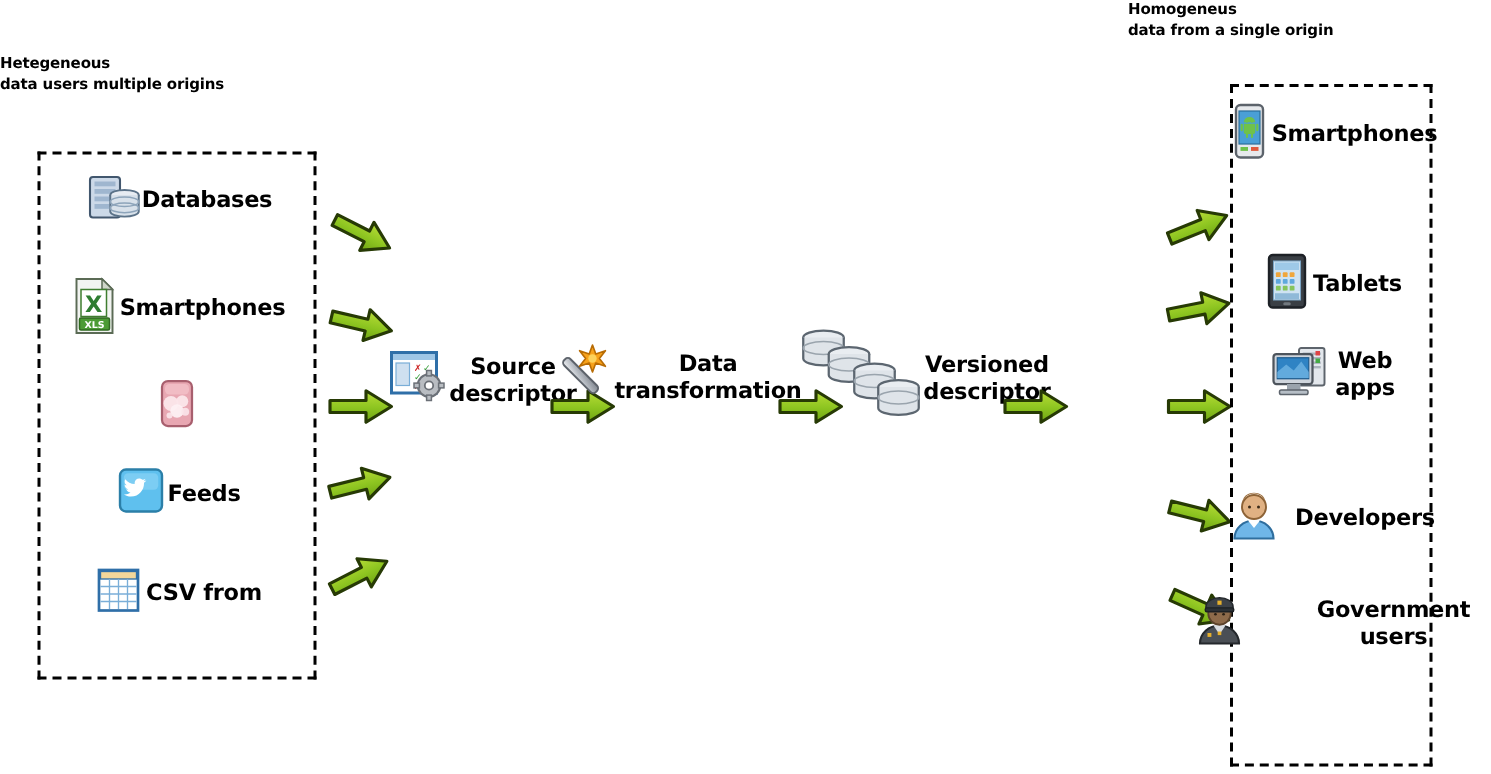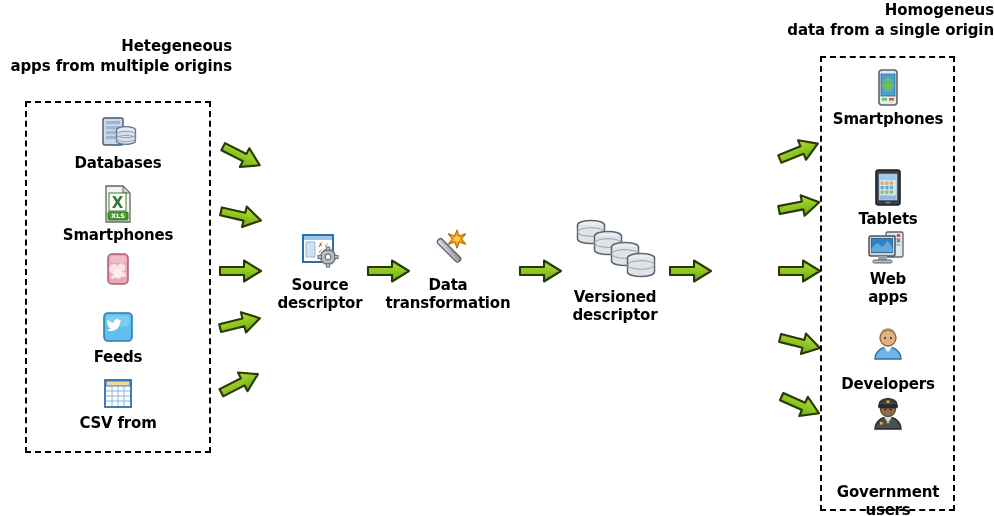--- a/index.html
+++ b/index.html
@@ -15,42 +15,42 @@
     position: relative;
     width: 994px;
     height: 516px;
     background: #ffffff;
     overflow: hidden;
   }
   .abs { position: absolute; }
 
   
   .section-title {
-    text-align: right;
+    text-align: left;
     font-weight: bold;
-    font-size: 15px;
+    font-size: 10px;
     line-height: 1.35;
     letter-spacing: -0.1px;
     white-space: pre-line;
   }
 
   
   .dashed-box {
     border: 2px dashed #000000;
     background: transparent;
     box-sizing: border-box;
   }
 
   
   .node {
     position: absolute;
     display: flex;
-    flex-direction: column;
+    flex-direction: row;
     align-items: center;
-    justify-content: flex-start;
+    justify-content: center;
   }
   .node .caption {
     text-align: center;
     font-weight: bold;
     font-size: 15px;
     line-height: 1.18;
     white-space: pre-line;
     margin-top: 3px;
     letter-spacing: -0.2px;
   }
@@ -59,21 +59,21 @@
 
   
   .arrow { position: absolute; transform-origin: 50% 50%; }
 </style>
 </head>
 <body>
 
 <div id="canvas">
 
   <div class="section-title abs" style="left:0px; top:36px; width:232px;">Hetegeneous
-apps from multiple origins</div>
+data users multiple origins</div>
 
   <div class="dashed-box abs" style="left:25px; top:101px; width:186px; height:352px;"></div>
 
   <div class="node" style="left:28px; top:112px; width:180px;">
     <div class="icon-wrap">
       <svg width="40" height="40" viewBox="0 0 40 40">
         <rect x="5" y="6" width="20" height="27" rx="2" fill="#ccd9e8" stroke="#42576e" stroke-width="1.4"></rect>
         <rect x="8" y="9" width="14" height="3.2" fill="#9fb6cf"></rect>
         <rect x="8" y="14" width="14" height="3.2" fill="#9fb6cf"></rect>
         <rect x="8" y="19" width="14" height="3.2" fill="#9fb6cf"></rect>

